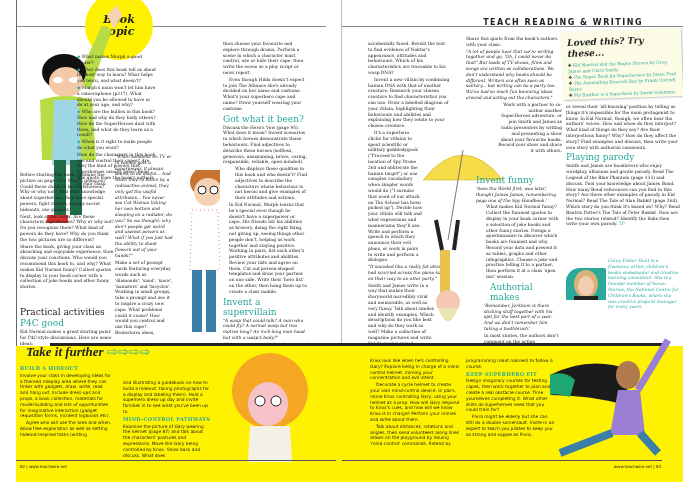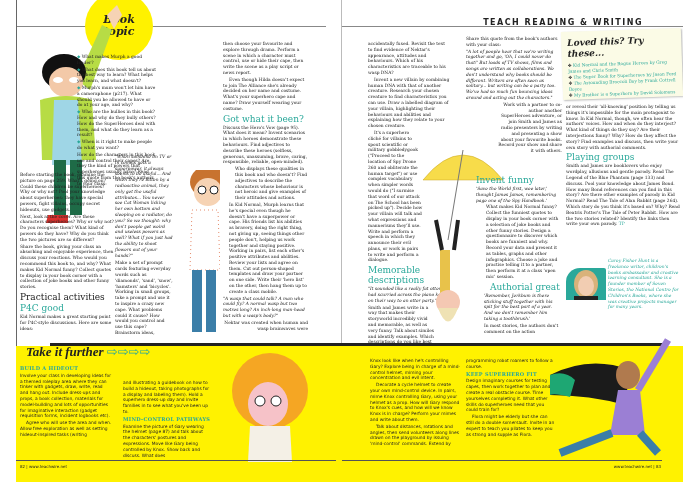--- a/index.html
+++ b/index.html
@@ -63,21 +63,21 @@
 
 <div class="col" style="left:115px;top:154px;width:58px">
   <p class="it">"When someone on TV or in comics gets a superpower, it always seems to be useful... And when they're bitten by a radioactive animal, they only get the useful attributes... You never see Cat Woman licking her own bottom and sleeping on a radiator, do you? So we thought: why don't people get weird and useless powers as well? What if you just had the ability to shoot flowers out of your hands?"</p>
   <p style="margin-top:2px">Make a set of prompt cards featuring everyday words such as 'diamonds', 'sand', 'snow', 'hamsters' and 'bicycles'. Working in small groups, take a prompt and use it to inspire a crazy new cape. What problems could it cause? How would you control and use this cape? Brainstorm ideas,</p>
 </div>
 
 <div class="col" style="left:20px;top:172px;width:94px">
   <p>Before starting the book, examine the picture on page 259. What's going on? Could these children be superheroes? Why or why not? Pool your knowledge about superheroes: they have special powers, fight villains, occupy secret hideouts, use gadgets.</p>
   <p>Next, look at the cover. Are these characters superheroes? Why or why not? Do you recognise them? What kind of powers do they have? Why do you think the two pictures are so different?</p>
   <p>Share the book, giving your class an absorbing and enjoyable experience, then discuss your reactions. Who would you recommend this book to, and why? What makes Kid Normal funny? Collect quotes to display in your book corner with a collection of joke books and other funny stories.</p>
-  <h3 style="color:#222;margin-top:2px">Practical activities</h3>
+  <h3 style="color:#222;margin-top:17px">Practical activities</h3>
   <h3 style="margin-top:0">P4C good</h3>
   <p>Kid Normal makes a great starting point for P4C-style discussions. Here are some ideas:</p>
 </div>
 
 <svg class="abs" style="left:178px;top:170px" width="42" height="172" viewBox="0 0 42 172">
   <ellipse cx="30" cy="12" rx="18" ry="16" fill="#c8732f"></ellipse>
   <ellipse cx="30" cy="22" rx="14" ry="14" fill="#f6d3b4"></ellipse>
   <circle cx="24" cy="20" r="4" fill="#fff" stroke="#222"></circle>
     <circle cx="36" cy="20" r="4" fill="#fff" stroke="#222"></circle>
   <path d="M14 40 L40 40 L42 100 L12 100 Z" fill="#fff" stroke="#e58a6a" stroke-dasharray="1 3"></path>
@@ -85,29 +85,29 @@
   <rect x="28" y="100" width="10" height="62" fill="#3b7ea8"></rect>
 </svg>
 
 <div class="col" style="left:223px;top:41px;width:85px">
   <p>then choose your favourite and explore through drama. Perform a scene in which a character must control, use or hide their cape, then write the scene as a play script or news report.</p>
   <p style="text-indent:6px">Even though Hilda doesn't expect to join The Alliance she's already decided on her name and costume. What's your superhero cape and name? Draw yourself wearing your costume.</p>
   <h3>Got what it been?</h3>
   <p>Discuss the Hero's Vow (page 95). What does it mean? Invent scenarios in which heroes demonstrate these behaviours. Find adjectives to describe these heroes (selfless, generous, unassuming, brave, caring, responsible, reliable, open-minded).</p>
   <p style="padding-left:12px">Who displays these qualities in this book and who doesn't? Find adjectives to describe the characters whose behaviour is not heroic and give examples of their attitudes and actions.</p>
   <p style="padding-left:6px">In Kid Normal, Murph learns that he's special even though he doesn't have a superpower or cape. His friends list his abilities as bravery, doing the right thing, not giving up, seeing things other people don't, helping us work together and staying positive. Working in pairs, list each other's positive attributes and abilities. Review your lists and agree on them. Cut out person-shaped templates and draw your partner on one side. Write their 'hero list' on the other, then hang them up to create a class mobile.</p>
+  <h3>Invent a supervillain</h3>
   <p class="it">"A wasp that could talk? A man who could fly? A normal wasp but two metres long? An inch-long man-head but with a wasp's body?"</p>
   <p style="text-align:right">Nektar was created when human and wasp brainwaves were</p>
 </div>
 
 <div class="col" style="left:368px;top:41px;width:82px">
   <p>accidentally fused. Revisit the text to find evidence of Nektar's appearance, attitudes and behaviours. Which of his characteristics are traceable to his wasp DNA?</p>
   <p style="text-indent:6px">Invent a new villain by combining human DNA with that of another creature. Research your chosen creature to find characteristics you can use. Draw a labelled diagram of your villain, highlighting their behaviours and abilities and explaining how they relate to your chosen creature.</p>
   <p style="text-indent:6px;width:55px">It's a superhero cliché for villains to spout scientific or military gobbledygook ("Proceed to the location of Spy Drone 260 and obliterate the human target") or use complex vocabulary when simpler words would do ("I surmise that word of our attack on The School has been picked up"). Decide how your villain will talk and what expressions and mannerisms they'll use. Write and perform a speech in which they announce their evil plans, or work in pairs to write and perform a dialogue.</p>
-  <h3>Memorable descriptions</h3>
   <p class="it">"It sounded like a really fat otter had scurried across the piano keys on their way to an otter party."</p>
   <p style="width:68px">Smith and James write in a way that makes their storyworld incredibly vivid and memorable, as well as very funny. Talk about similes and identify examples. Which descriptions do you like best and why do they work so well? Make a collection of magazine pictures and write Kid Normal-inspired descriptions of the characters, objects or settings depicted.</p>
 </div>
 
 <svg class="abs" style="left:418px;top:130px" width="90" height="200" viewBox="0 0 90 200">
   <path d="M5 50 Q45 0 85 50 Z" fill="#f7dc4a" stroke="#c8a520" stroke-width=".5"></path>
   <line x1="45" y1="20" x2="30" y2="110" stroke="#777" stroke-width="1"></line>
   <rect x="22" y="120" width="10" height="50" fill="#e8c24a"></rect>
   <circle cx="30" cy="172" r="12" fill="#f4c8b3"></circle>
   <path d="M20 178 Q30 205 40 178 Z" fill="#efe2b4"></path>
@@ -116,36 +116,36 @@
 
 <div class="col" style="left:466px;top:36px;width:96px">
   <p>Share this quote from the book's authors with your class:</p>
   <p class="it">"A lot of people hear that we're writing together and go, 'Oh, I could never do that!' But loads of TV shows, films and songs are written as collaborations. We don't understand why books should be different. Writers are often seen as solitary... but writing can be a party too. We've had so much fun bouncing ideas around and acting out the characters."</p>
   <p style="padding-left:32px;text-align:right">Work with a partner to co-author another SuperHeroes adventure, or join Smith and James as radio presenters by writing and presenting a show about your favourite books. Record your show and share it with others.</p>
 </div>
 <div class="col" style="left:476px;top:173px;width:86px">
   <h3>Invent funny</h3>
   <p class="it">'Save the World first, wee later,' thought James James, remembering page one of the Spy Handbook.'</p>
   <p style="padding-left:10px">What makes Kid Normal funny? Collect the funniest quotes to display in your book corner with a selection of joke books and other funny stories. Design a questionnaire to discover which books are funniest and why. Record your data and present it as tables, graphs and other infographics. Choose a joke and practise telling it to a partner, then perform it at a class 'open mic' session.</p>
-  <h3 style="padding-left:14px">Authorial great</h3>
+  <h3 style="padding-left:14px">Authorial makes</h3>
   <p class="it" style="padding-left:8px">'Remember, Jerkbum is there sticking stuff together with his spit for the best part of a year. And we don't remember him taking a toothbrush.'</p>
   <p style="padding-left:8px">In most stories, the authors don't comment on the action</p>
 </div>
 
 <div class="loved">
   <div class="t">Loved this? Try these...</div>
   <div class="i"><span class="a">✤ </span><span>Kid Normal and the Rogue Heroes</span> <span>by Greg James and Chris Smith</span></div>
   <div class="i"><span class="a">✤ </span><span>The Super Book for Superheroes</span> <span>by Jason Ford</span></div>
   <div class="i"><span class="a">✤ </span><span>The Astounding Broccoli Boy</span> <span>by Frank Cottrell Boyce</span></div>
   <div class="i"><span class="a">✤ </span><span>My Brother is a Superhero</span> <span>by David Solomons</span></div>
 </div>
 
 <div class="col" style="left:566px;top:104px;width:114px">
   <p>or reveal their 'all-knowing' position by telling us things it's impossible for the main protagonist to know. In Kid Normal, though, we often hear the authors' voices. How and when do they interject? What kind of things do they say? Are their interjections funny? Why? How do they affect the story? Find examples and discuss, then write your own story with authorial comments.</p>
-  <h3>Playing groups</h3>
+  <h3>Playing parody</h3>
   <p><span>Smith and James are booklovers who enjoy wordplay, allusions and gentle parody. Read The Legend of the Blue Phantom (page 133) and discuss. Pool your knowledge about James Bond. How many Bond references can you find in this story? Are there other examples of parody in Kid Normal? Read The Tale of Alan Rabbit (page 264). Which story do you think it's based on? Why? Read Beatrix Potter's The Tale of Peter Rabbit. How are the two stories related? Identify the links then write your own parody.</span> <span class="teal">TP</span></p>
 </div>
 <div class="photo">
   <svg width="40" height="32" viewBox="0 0 40 32">
       <ellipse cx="20" cy="16" rx="12" ry="14" fill="#d9b27a"></ellipse>
       <ellipse cx="20" cy="18" rx="8" ry="10" fill="#f2cdb2"></ellipse>
       <rect x="8" y="28" width="24" height="6" fill="#222"></rect>
     </svg>
 </div>
 <div class="col it teal" style="left:608px;top:258px;width:72px">Carey Fisher Hunt is a freelance writer, children's books ambassador and creative learning consultant. She is a founder member of Seven Stories, the National Centre for Children's Books, where she was creative projects manager for many years.</div>

